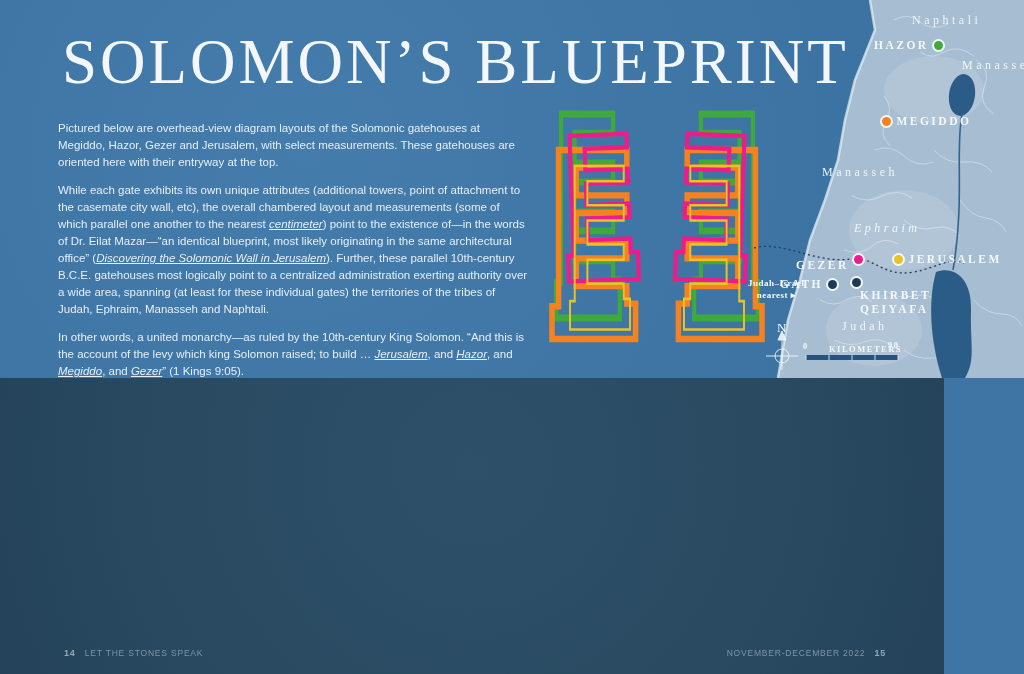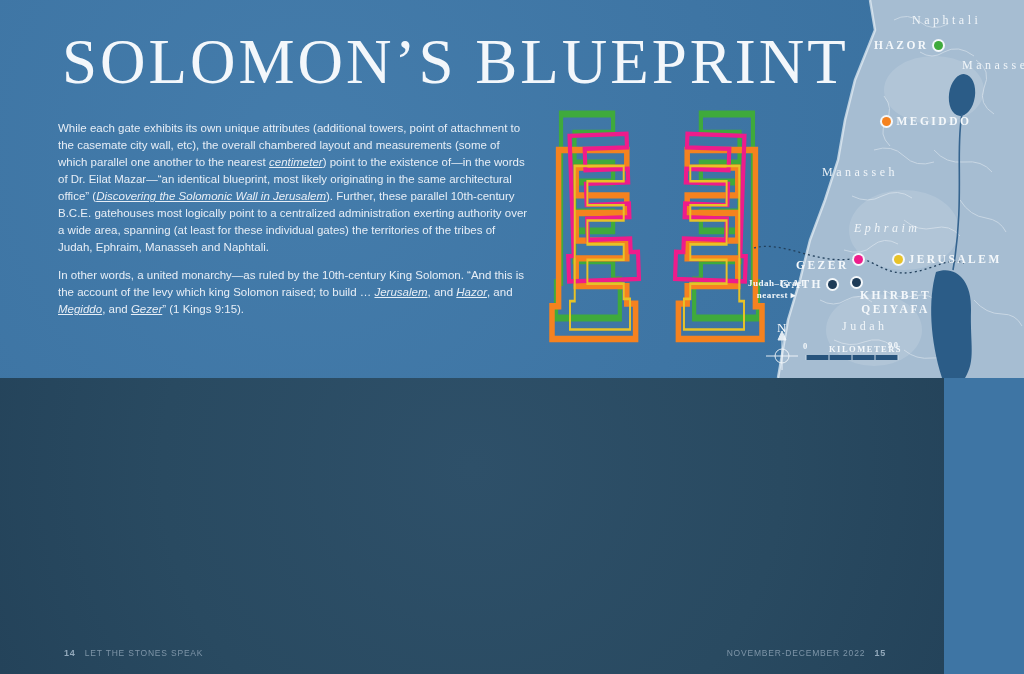--- a/index.html
+++ b/index.html
@@ -59,22 +59,23 @@
     <path id="combA" d="M44,14 H108 V32 H60 V58 H108 V76 H60 V102 H108 V120 H60 V146 H108 V164 H114 V196 H38 V166 H44 Z"></path>
     <path id="combB" d="M44,14 H108 V32 H60 V58 H108 V76 H60 V102 H108 V120 H60 V146 H108 V196 H44 Z"></path>
 
     <path id="ovc" d="M6,0 H68 V14 H22 V36 H68 V50 H22 V72 H68 V86 H22 V108 H68 V122 H76 V150 H0 V124 H6 Z"></path>
   </defs>
 </svg>
 
 <section class="top">
   <h1 class="title">SOLOMON’S BLUEPRINT</h1>
   <div class="intro" id="intro">
+      <p><span>Pictured below are overhead-view diagram layouts of the Solomonic gatehouses at Megiddo, Hazor, Gezer and Jerusalem, with select measurements. These gatehouses are oriented here with their entryway at the top.</span></p>
       <p><span>While each gate exhibits its own unique attributes (additional towers, point of attachment to the casemate city wall, etc), the overall chambered layout and measurements (some of which parallel one another to the nearest </span><span class="it">centimeter</span><span>) point to the existence of—in the words of Dr. Eilat Mazar—“an identical blueprint, most likely originating in the same architectural office” (</span><span class="it">Discovering the Solomonic Wall in Jerusalem</span><span>). Further, these parallel 10th-century B.C.E. gatehouses most logically point to a centralized administration exerting authority over a wide area, spanning (at least for these individual gates) the territories of the tribes of Judah, Ephraim, Manasseh and Naphtali.</span></p>
-      <p><span>In other words, a united monarchy—as ruled by the 10th-century King Solomon. “And this is the account of the levy which king Solomon raised; to build … </span><span class="it">Jerusalem</span><span>, and </span><span class="it">Hazor</span><span>, and </span><span class="it">Megiddo</span><span>, and </span><span class="it">Gezer</span><span>” (1 Kings 9:15).</span></p>
+      <p><span>In other words, a united monarchy—as ruled by the 10th-century King Solomon. “And this is the account of the levy which king Solomon raised; to build … </span><span class="it">Jerusalem</span><span>, and </span><span class="it">Hazor</span><span>, and </span><span class="it">Megiddo</span><span>, and </span><span class="it">Gezer</span><span>” (1 Kings 9:05).</span></p>
     </div>
 
   <svg class="overlay" viewBox="0 0 222 246">
     <g id="ovleft">
       <use href="#ovc" class="ovpath" stroke-width="5" transform="translate(10,8) scale(0.84,1.36)" style="stroke: rgb(63, 170, 60);"></use>
       <use href="#ovc" class="ovpath" stroke-width="5" transform="translate(6,44) scale(1.1,1.26)" style="stroke: rgb(245, 130, 31);"></use>
       <use href="#ovc" class="ovpath" stroke-width="4.5" transform="translate(18,30) rotate(-2) scale(0.92,0.97)" style="stroke: rgb(238, 28, 139);"></use>
       <use href="#ovc" class="ovpath" stroke-width="2.5" transform="translate(24,60) scale(0.79,1.09)" style="stroke: rgb(232, 194, 39);"></use>
     </g>
     <use href="#ovleft" transform="translate(222,0) scale(-1,1)"></use>
@@ -156,21 +157,21 @@
       <span class="dot" style="background-color: rgb(232, 194, 39);"></span>
       <span>JERUSALEM</span>
     </div>
     <div class="maplabel site" style="left:56px;top:278px;">
       <span>GATH</span>
       <span class="dot" style="background-color: rgb(29, 59, 87);"></span>
     </div>
     <div class="maplabel site" style="left:128px;top:276px;">
       <span class="dot" style="background-color: rgb(29, 59, 87);"></span>
     </div>
-    <div class="maplabel site" style="left:136px;top:288px;text-align:center;line-height:1.25;">
+    <div class="maplabel site" style="left:136px;top:288px;text-align:left;line-height:1.25;">
       <div>KHIRBET</div>
       <div>QEIYAFA</div>
     </div>
     <div class="maplabel borderlabel" style="left:24px;top:234px;">
       <div>Judah–Israel</div>
       <div>nearest ▸</div>
     </div>
     <div class="maplabel compassN" style="left:53px;top:320px;">N</div>
     <div class="maplabel scaletext" style="left:79px;top:341px;">0</div>
     <div class="maplabel scaletext" style="left:97px;top:344px;margin-left:8px;">KILOMETERS</div>

